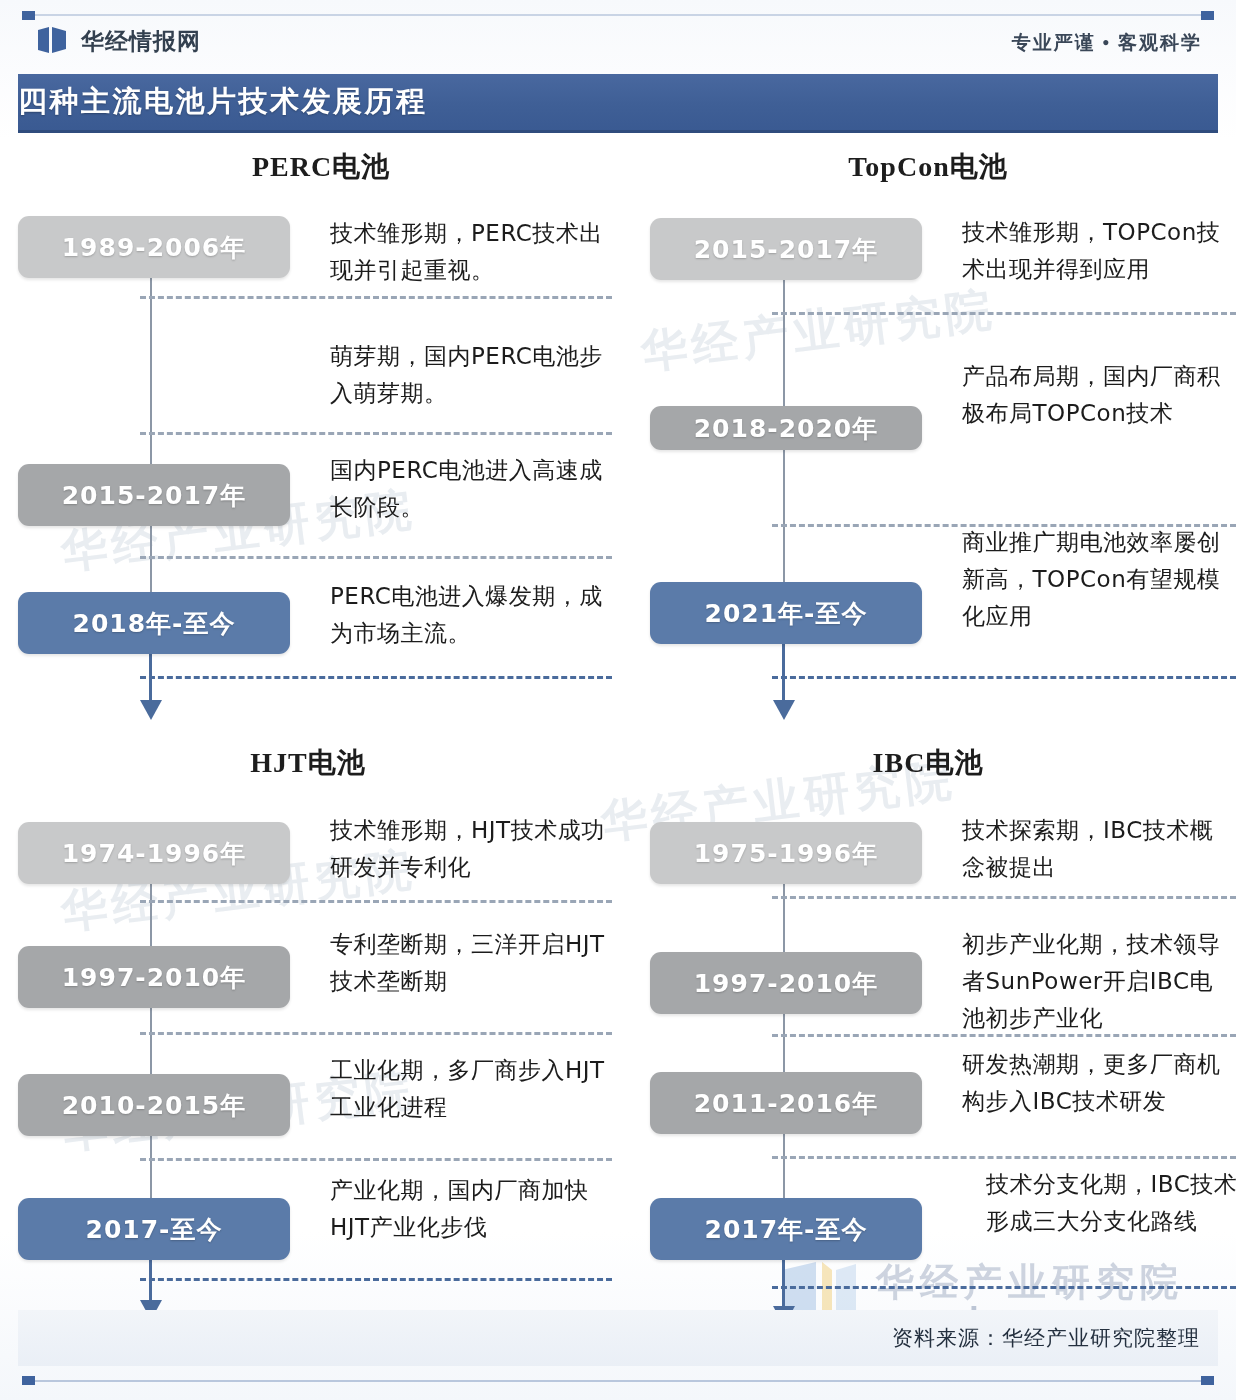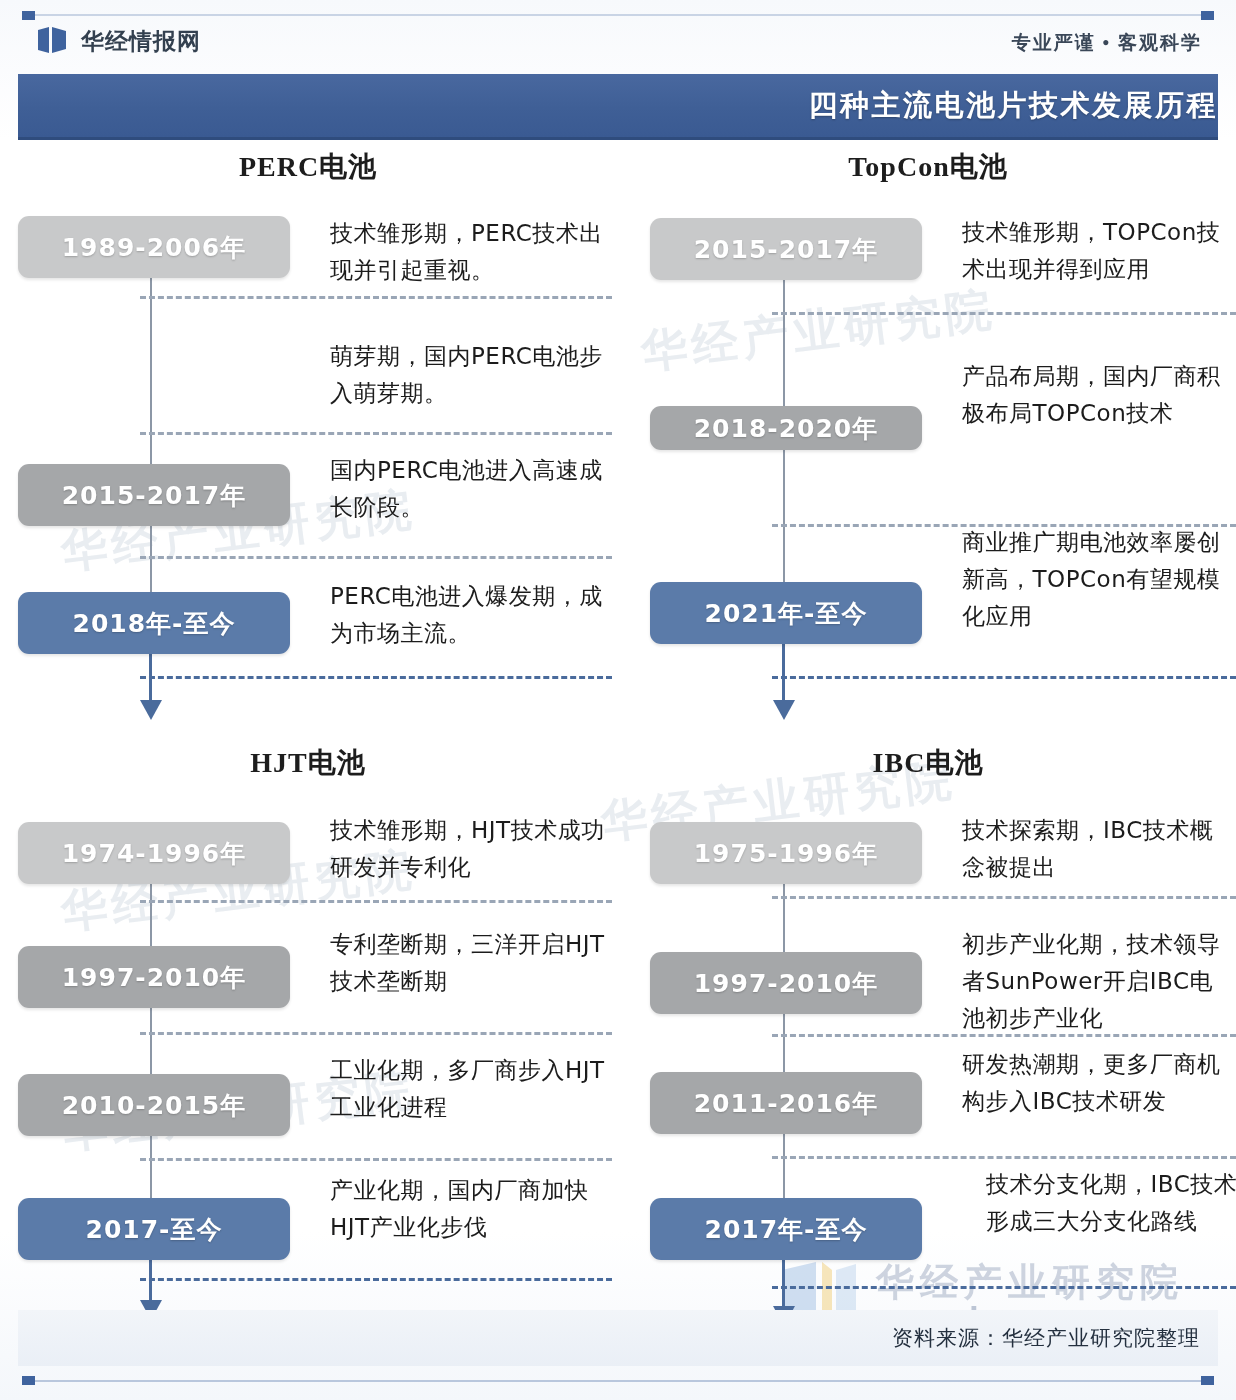--- a/index.html
+++ b/index.html
@@ -44,24 +44,24 @@
     font-family:"DejaVu Sans",sans-serif; font-weight:600;
   }
   #tagline{
     position:absolute; right:34px; top:8px;
     font-size:19px; color:#3a4758; letter-spacing:2px;
     font-family:Liberation Serif, serif; font-weight:600;
   }
 
   
   #titlebar{
-    position:absolute; left:18px; top:74px; width:1200px; height:66px;
+    position:absolute; left:18px; top:74px; width:1200px; height:59px;
     background:linear-gradient(180deg,#49689f 0%,#3f5f96 55%,#3a5a92 100%);
     border-bottom:3px solid #2f4c7d;
-    display:flex; align-items:center; justify-content:flex-end;
+    display:flex; align-items:center; justify-content:flex-start;
   }
   #titlebar .t{
     color:#ffffff; font-size:29px; font-weight:700; letter-spacing:2.5px;
     font-family:"DejaVu Sans",sans-serif;
     text-shadow:0 1px 2px rgba(0,0,0,.28);
   }
 
   
   .wm{
     position:absolute; color:rgba(120,140,170,.16);
@@ -193,21 +193,21 @@
       </svg>
     </span>
     <span class="wtext">
       <div class="l1">华经产业研究院</div>
       <div class="l2">www.huaon.com</div>
     </span>
   </div>
 
   <div id="quads">
       <div class="quad" style="left: 0px; top: 0px; width: 1236px; height: 1400px;">
-        <div class="heading" style="position: absolute; left: 0px; top: 148px; width: 616px; text-align: center;">PERC电池</div>
+        <div class="heading" style="position: absolute; left: 13px; top: 148px; width: 616px; text-align: center;">PERC电池</div>
         <div class="spine" style="left: 150px; top: 278px; height: 314px;"></div>
         <div class="spine blue" style="left: 149px; top: 654px; height: 46px;"></div>
         <div class="arrow" style="left: 140px; top: 700px;"></div>
         <div class="pill g1" style="left: 18px; top: 216px; width: 272px; height: 62px; font-size: 25px;">
           <span>1989-2006年</span>
         </div>
         <div class="desc" style="left: 330px; top: 215px; width: 275px;">技术雏形期，PERC技术出现并引起重视。</div>
         <div class="dash" style="left: 140px; top: 296px; width: 472px;"></div>
         <div class="desc" style="left: 330px; top: 338px; width: 275px;">萌芽期，国内PERC电池步入萌芽期。</div>
         <div class="dash" style="left: 140px; top: 432px; width: 472px;"></div>

